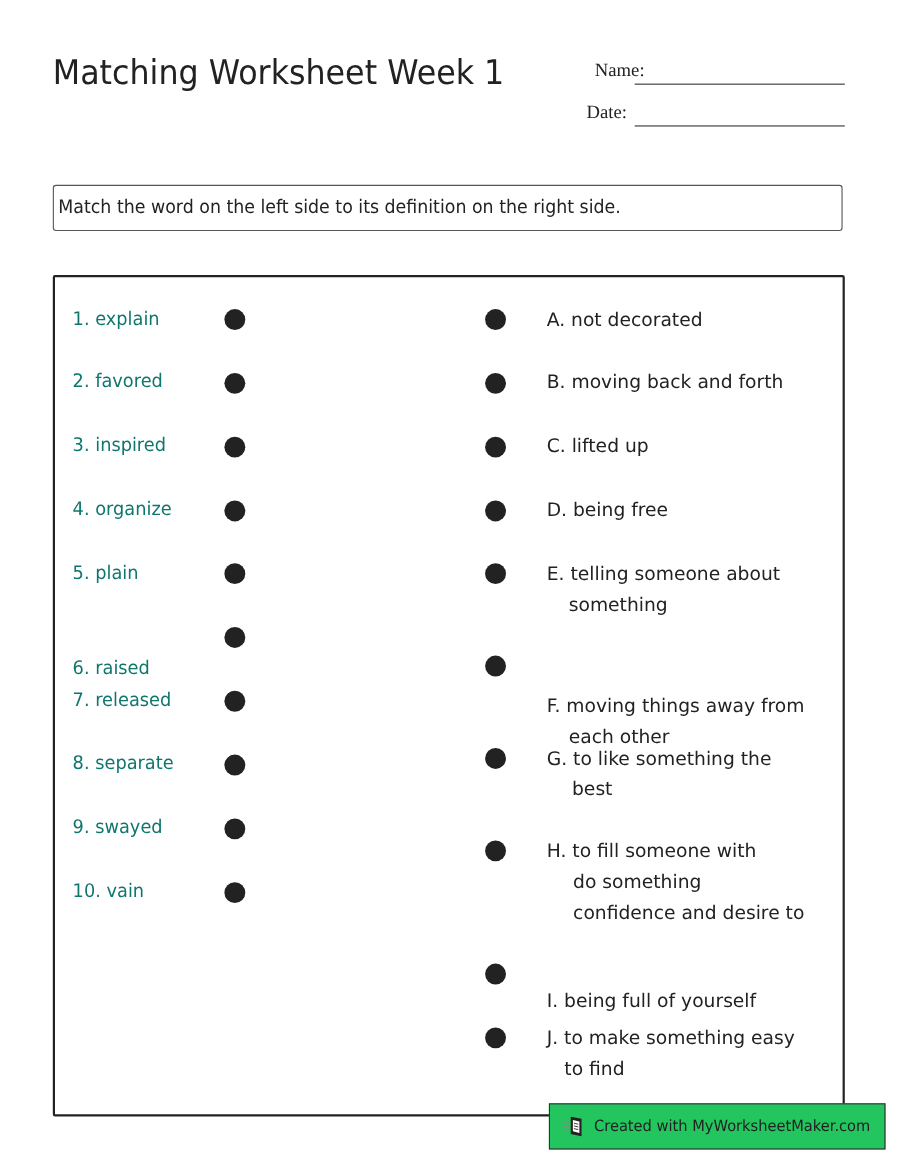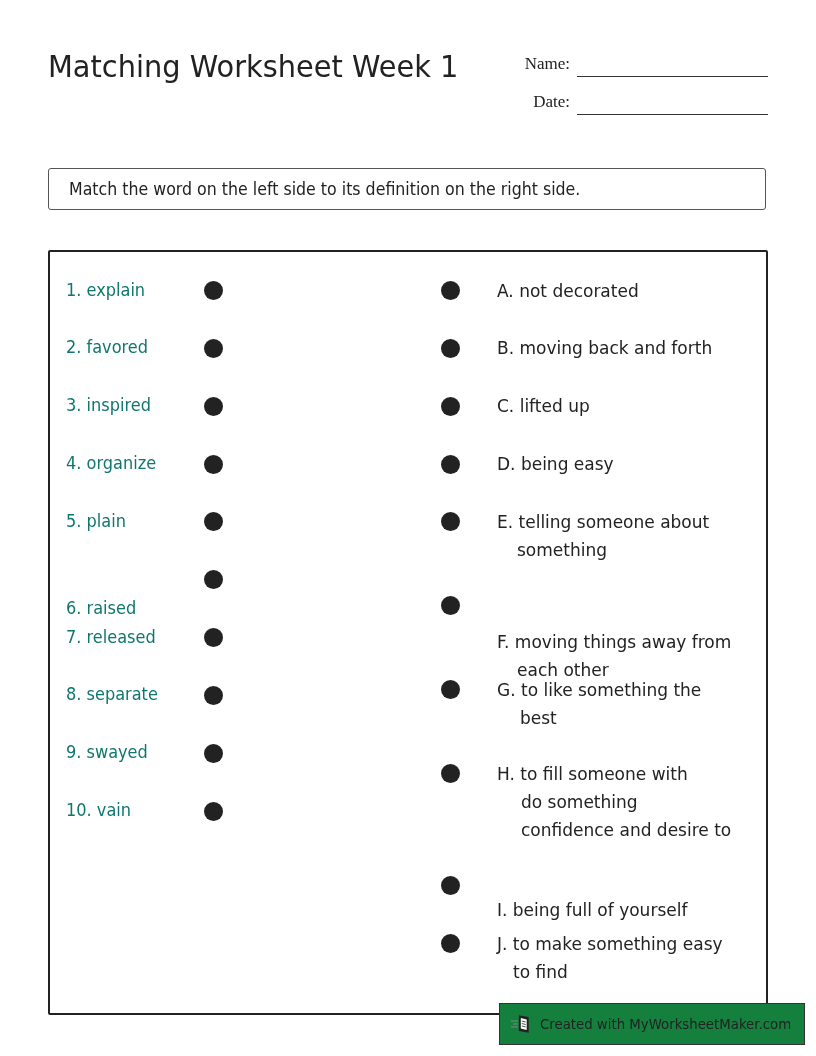--- a/index.html
+++ b/index.html
@@ -17,21 +17,21 @@
     .field-label {
       position: absolute; font-family: "Liberation Serif", serif; font-size: 17px; color: #222;
       text-align: right; width: 70px;
     }
     .field-line {
       position: absolute; height: 0; border-bottom: 1.5px solid #333;
     }
     .instructions {
       position: absolute; left: 48px; top: 168px; width: 718px; height: 42px;
       border: 1px solid #555; border-radius: 3px; box-sizing: border-box;
-      padding: 0 20px; display: flex; align-items: center;
+      padding: 0 4px; display: flex; align-items: center;
       font-size: 17px; color: #222;
     }
     .instructions span { display: inline-block; transform: scaleX(0.93); transform-origin: left center; white-space: nowrap; }
     .match-box {
       position: absolute; left: 48px; top: 250px; width: 720px; height: 765px;
       border: 2px solid #222; border-radius: 2px; box-sizing: border-box;
     }
     .left-item {
       position: absolute; left: 66px; font-size: 17px; color: #0f766e; white-space: nowrap;
     }
@@ -39,33 +39,33 @@
     .dot {
       position: absolute; width: 19px; height: 19px; border-radius: 50%; background: #222;
     }
     .right-item {
       position: absolute; left: 497px; width: 255px; font-size: 17px; line-height: 28px; color: #222;
     }
     .right-item .first { display: block; white-space: nowrap; }
     .right-item .cont { display: block; padding-left: 20px; white-space: nowrap; }
     .credit {
       position: absolute; left: 499px; top: 1003px; width: 306px; height: 42px;
-      border: 1px solid #333; box-sizing: border-box; background: #15803d;
+      border: 1px solid #333; box-sizing: border-box; background: #22c55e;
       display: flex; align-items: center; padding-left: 10px;
       font-size: 14px; color: #222;
     }
     .credit svg { margin-right: 6px; }
     .credit span { white-space: nowrap; transform: scaleX(0.95); transform-origin: left center; display: inline-block; }
   </style>
 </head>
 <body>
 
 <div class="title">Matching Worksheet Week 1</div>
 
-<div class="field-label" style="left:500px; top:54px;">Name:</div>
+<div class="field-label" style="left:516px; top:54px;">Name:</div>
 <div class="field-line" style="left:577px; top:76px; width:191px;"></div>
 <div class="field-label" style="left:500px; top:92px;">Date:</div>
 <div class="field-line" style="left:577px; top:114px; width:191px;"></div>
 
 <div class="instructions">
   <span>Match the word on the left side to its definition on the right side.</span>
 </div>
 
 <div class="match-box"></div>
 
@@ -109,21 +109,21 @@
     <span class="first">B. moving back and forth</span>
   </div>
 
 <div class="dot" style="left:441px; top:397px;"></div>
 <div class="right-item" style="top:392px;">
     <span class="first">C. lifted up</span>
   </div>
 
 <div class="dot" style="left:441px; top:455px;"></div>
 <div class="right-item" style="top:450px;">
-    <span class="first">D. being easy</span>
+    <span class="first">D. being free</span>
   </div>
 
 <div class="dot" style="left:441px; top:512px;"></div>
 <div class="right-item" style="top:508px;">
     <span class="first">E. telling someone about</span>
     <span class="cont">something</span>
   </div>
 
 <div class="dot" style="left:441px; top:596px;"></div>
 <div class="right-item" style="top:592px;margin-top:36px;">

